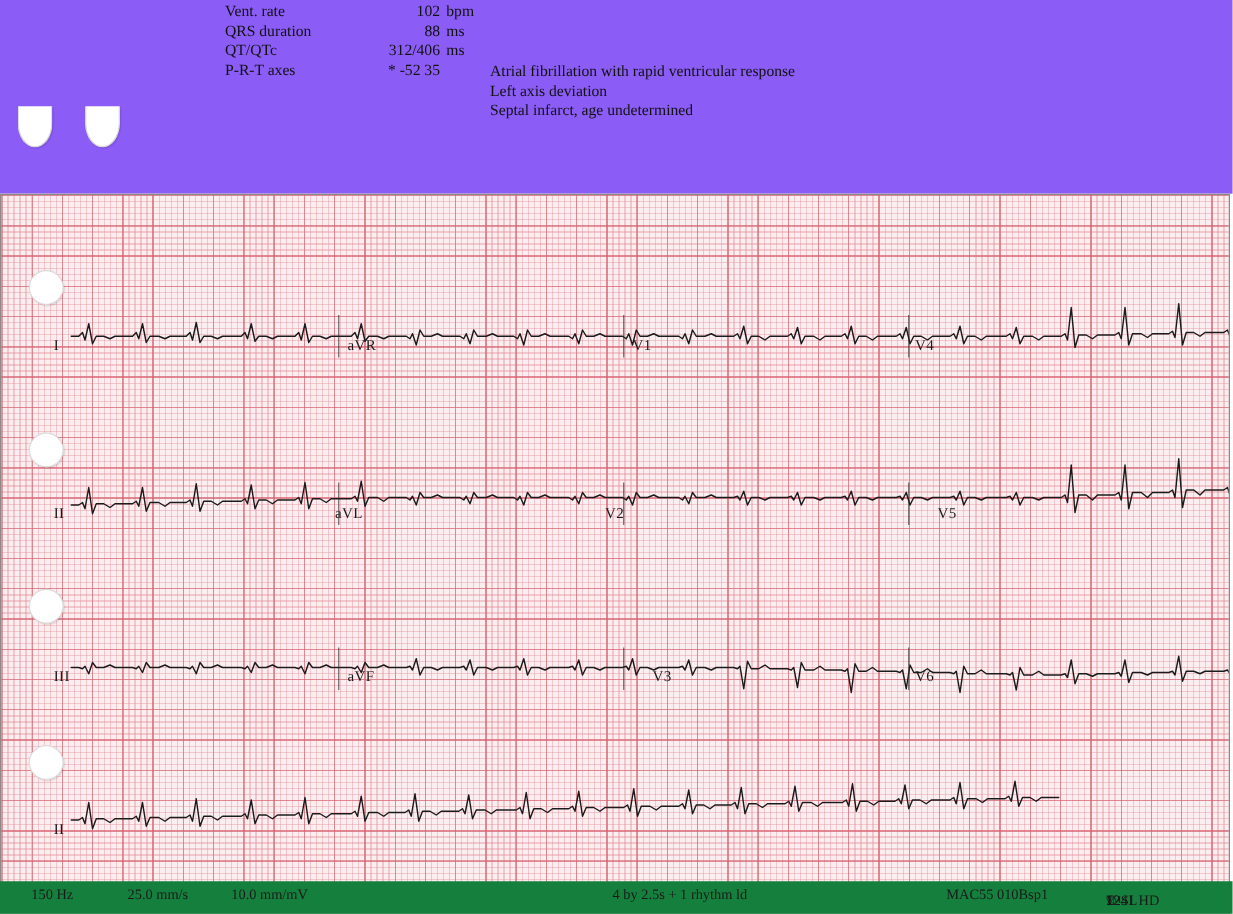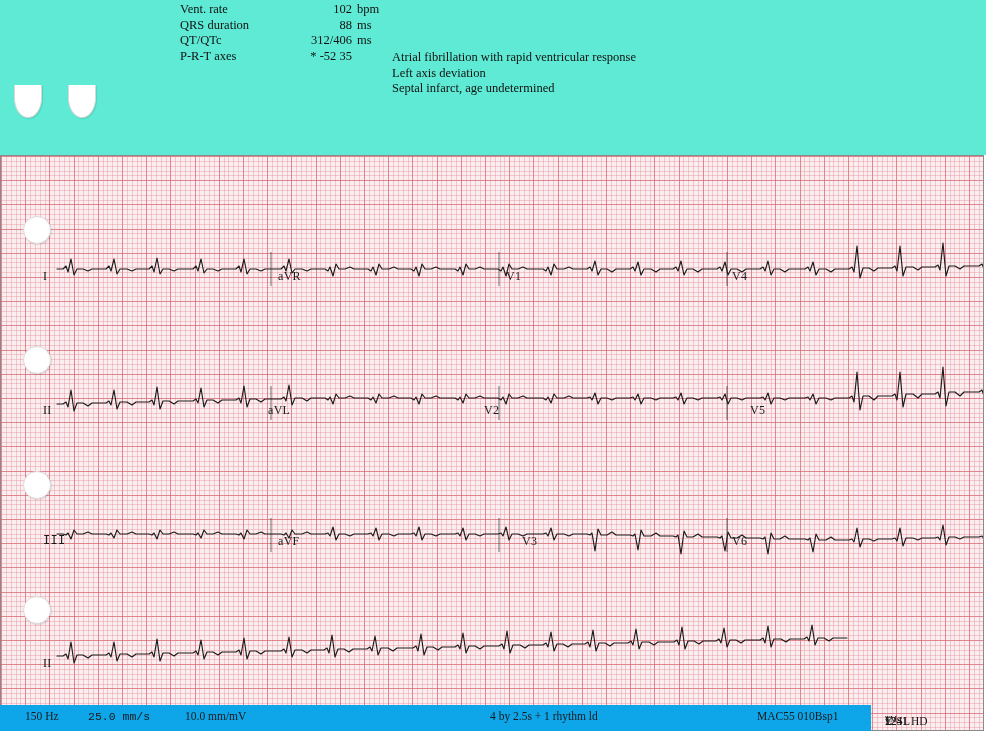--- a/index.html
+++ b/index.html
@@ -15,21 +15,21 @@
     font-family: "Liberation Serif", serif;
     color: #111;
   }
 
   
   .header {
     position: absolute;
     left: 0; top: 0;
     width: 986px;
     height: 155px;
-    background: #5eead4;
+    background: #8b5cf6;
   }
   .meas-table {
     position: absolute;
     left: 180px;
     top: 2px;
     font-size: 12.5px;
     line-height: 15.5px;
     white-space: nowrap;
   }
   .meas-row { display: block; }
@@ -138,34 +138,34 @@
     stroke: #2a2a2a;
     stroke-width: 0.9;
     opacity: 0.75;
   }
 
   
   .footer {
     position: absolute;
     left: 0;
     bottom: 0;
-    width: 871px;
+    width: 986px;
     height: 26px;
     font-size: 11.5px;
     font-family: "Liberation Serif", serif;
     color: #1a1a1a;
-    background: #0ea5e9;
+    background: #15803d;
   }
   .footer span {
     position: absolute;
     white-space: nowrap;
     top: 5px;
   }
   .f-hz    { left: 25px; }
-  .f-speed { left: 88px; font-family: Liberation Mono, monospace; }
+  .f-speed { left: 102px; }
   .f-gain  { left: 185px; }
   .f-fmt   { left: 490px; }
   .f-dev   { left: 757px; }
   .f-ver   { left: 885px; }
   .f-ver .tm { font-size: 8px; vertical-align: super; }
   .f-ver .sig { font-family: "Liberation Serif", serif; }
 </style>
 </head>
 <body>
 
@@ -239,21 +239,21 @@
     <div class="lead-label" style="left:42px;  top:113px;">I</div>
     <div class="lead-label" style="left:277px; top:113px;text-align:right;">aVR</div>
     <div class="lead-label" style="left:505px; top:113px;">V1</div>
     <div class="lead-label" style="left:731px; top:113px;">V4</div>
 
     <div class="lead-label" style="left:42px;  top:247px;">II</div>
     <div class="lead-label" style="left:267px; top:247px;">aVL</div>
     <div class="lead-label" style="left:483px; top:247px;">V2</div>
     <div class="lead-label" style="left:749px; top:247px;">V5</div>
 
-    <div class="lead-label" style="left:42px;  top:378px;font-family:Liberation Mono, monospace;">III</div>
+    <div class="lead-label" style="left:42px;  top:378px;">III</div>
     <div class="lead-label" style="left:277px; top:378px;">aVF</div>
     <div class="lead-label" style="left:521px; top:378px;">V3</div>
     <div class="lead-label" style="left:731px; top:378px;">V6</div>
 
     <div class="lead-label" style="left:42px;  top:500px;">II</div>
   </div>
 </div>
 
 <div class="footer">
   <span class="f-hz">150 Hz</span>

